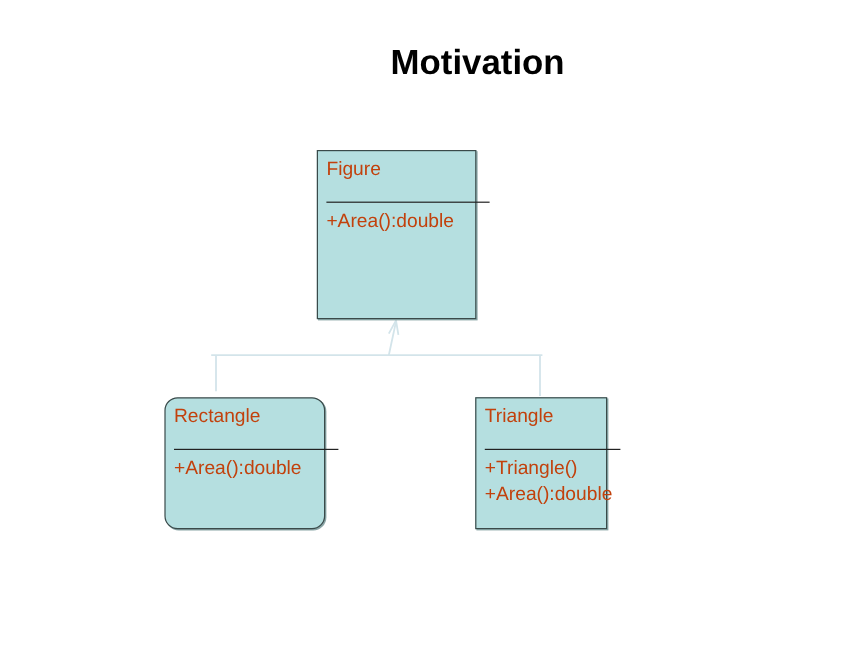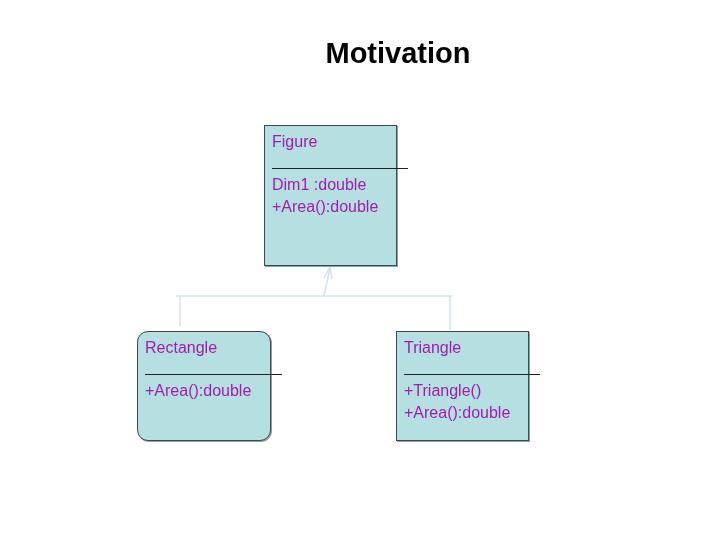--- a/index.html
+++ b/index.html
@@ -25,21 +25,21 @@
       color: #000000;
       line-height: 44px;
       padding-left: 38px;
     }
     .uml-box {
       position: absolute;
       background: #b5dfe0;
       border: 1.5px solid #3a4a4a;
       box-shadow: 1px 1px 0 #8aa5a6;
       box-sizing: border-box;
-      color: #a21caf;
+      color: #c2410c;
       font-size: 16px;
       line-height: 21.5px;
       padding: 5px 0 0 7px;
     }
     .uml-box .name {
       display: block;
       white-space: nowrap;
     }
     .uml-box .sep {
       position: relative;
@@ -66,21 +66,21 @@
     #rectangle-box {
       left: 137px;
       top: 331px;
       width: 134px;
       height: 110px;
       border-radius: 11px;
     }
     #triangle-box {
       left: 396px;
       top: 331px;
-      width: 133px;
+      width: 110px;
       height: 110px;
     }
     svg.connectors {
       position: absolute;
       left: 0;
       top: 0;
       width: 720px;
       height: 540px;
       pointer-events: none;
     }
@@ -96,21 +96,20 @@
     <line x1="180" y1="296" x2="180" y2="326"></line>
     <line x1="450" y1="296" x2="450" y2="330"></line>
     <line x1="324" y1="296" x2="330" y2="268"></line>
     <polyline points="324,278 330,267 332,279"></polyline>
   </g>
 </svg>
 
 <div class="uml-box" id="figure-box">
   <span class="name">Figure</span>
   <div class="sep"></div>
-  <span class="member">Dim1 :double</span>
   <span class="member">+Area():double</span>
 </div>
 
 <div class="uml-box" id="rectangle-box">
   <span class="name">Rectangle</span>
   <div class="sep"></div>
   <span class="member">+Area():double</span>
 </div>
 
 <div class="uml-box" id="triangle-box">

